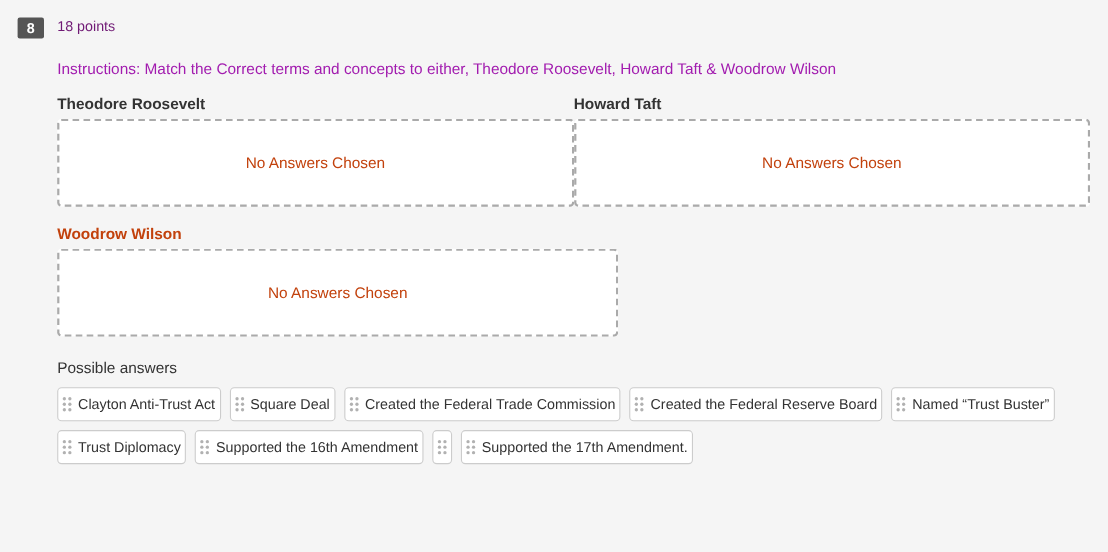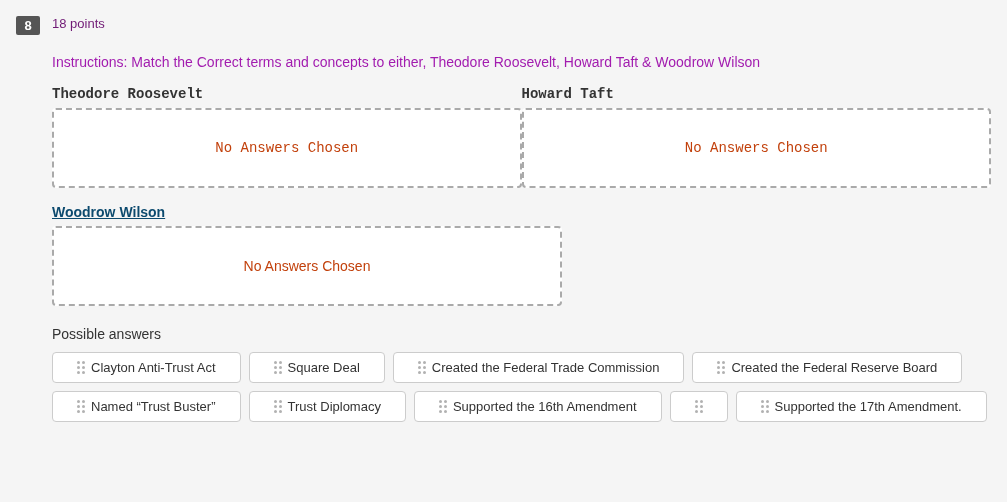--- a/index.html
+++ b/index.html
@@ -34,21 +34,20 @@
     .question-instruction {
       font-size: 14px;
       color: #a21caf;
       margin-bottom: 16px;
       margin-left: 36px;
     }
     .drop-zones-row {
       display: flex;
       margin-bottom: 16px;
       margin-left: 36px;
-      font-family: Liberation Mono, monospace;
     }
     .drop-zone-container {
       flex: 1;
     }
     .drop-zone-label {
       font-size: 14px;
       font-weight: 600;
       color: #333;
       margin-bottom: 6px;
     }
@@ -65,23 +64,22 @@
       padding: 16px;
     }
     .woodrow-row {
       margin-left: 36px;
       margin-bottom: 20px;
       max-width: 510px;
     }
     .woodrow-row .drop-zone-label {
       font-size: 14px;
       font-weight: 600;
-      color: #0c4a6e;
+      color: #c2410c;
       margin-bottom: 6px;
-      text-decoration: underline;
     }
     .possible-answers-section {
       margin-left: 36px;
     }
     .possible-answers-label {
       font-size: 14px;
       font-weight: 400;
       color: #333;
       margin-bottom: 10px;
     }
@@ -89,21 +87,21 @@
       display: flex;
       flex-wrap: wrap;
       gap: 8px;
     }
     .answer-chip {
       display: flex;
       align-items: center;
       gap: 6px;
       border: 1px solid #ccc;
       border-radius: 4px;
-      padding: 7px 24px;
+      padding: 7px 4px;
       background: white;
       cursor: grab;
       font-size: 13px;
       color: #333;
       user-select: none;
     }
     .drag-icon {
       display: inline-flex;
       flex-direction: column;
       gap: 2px;

